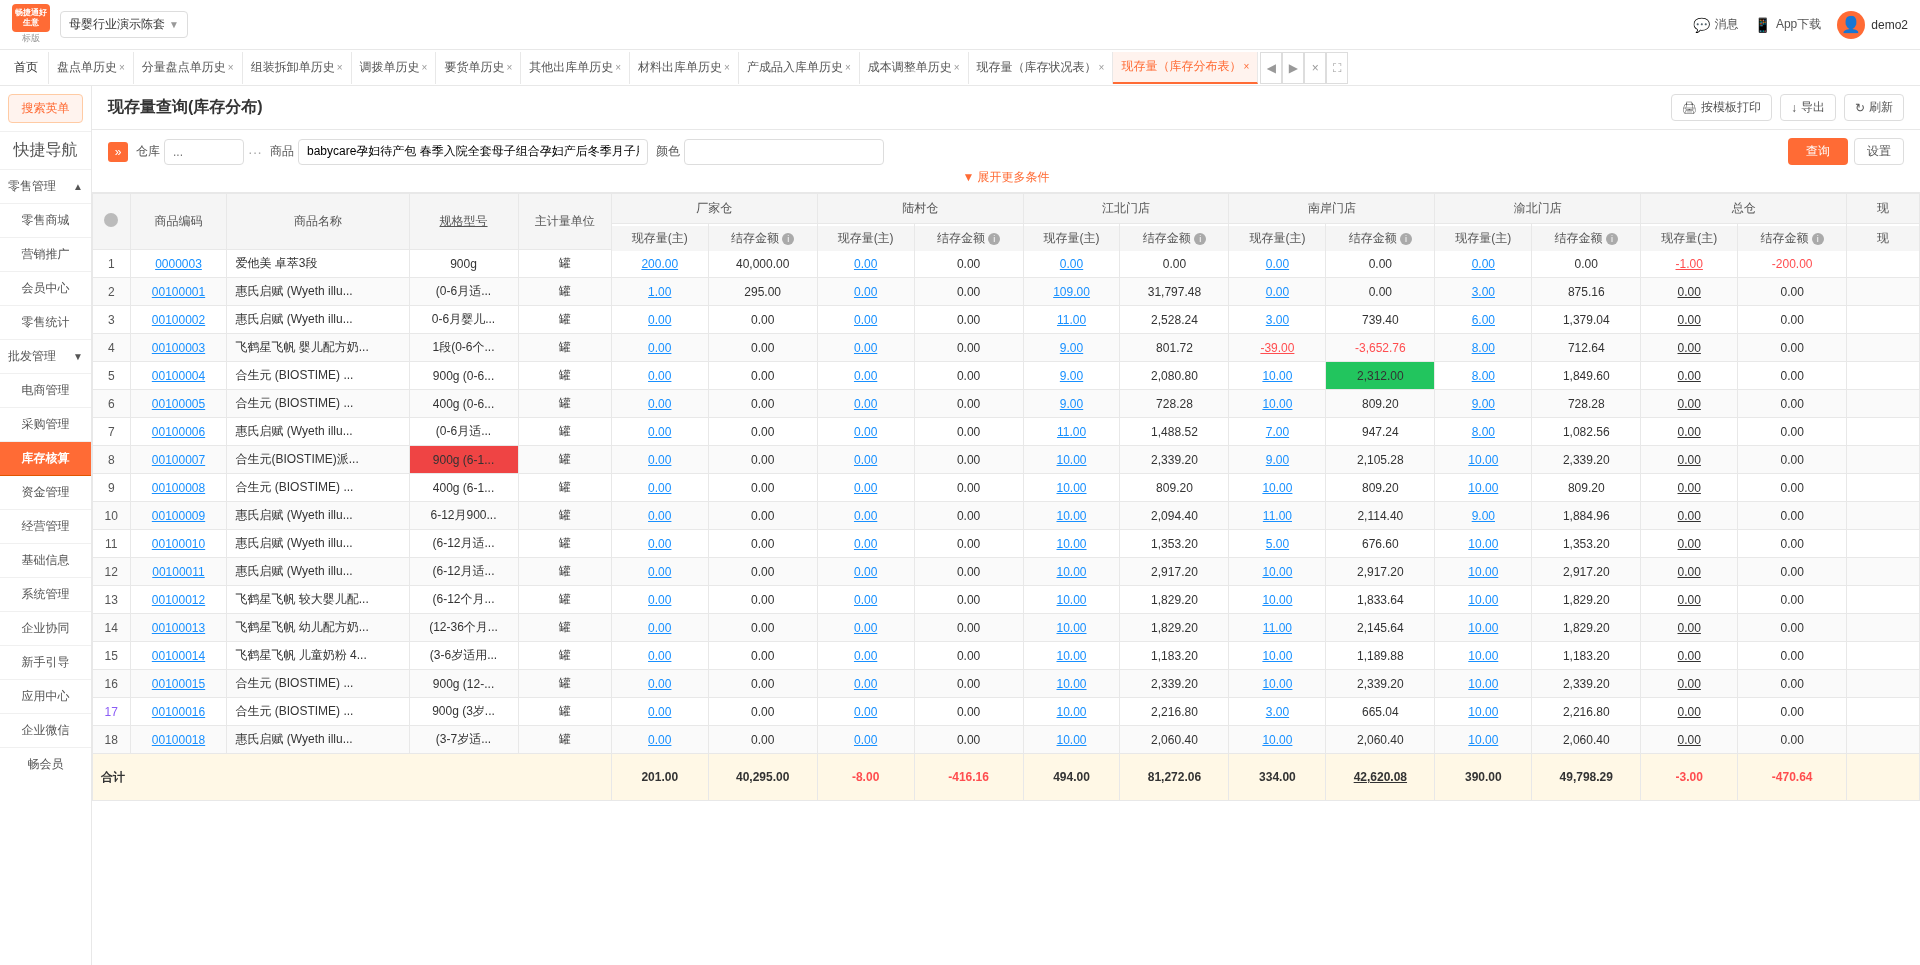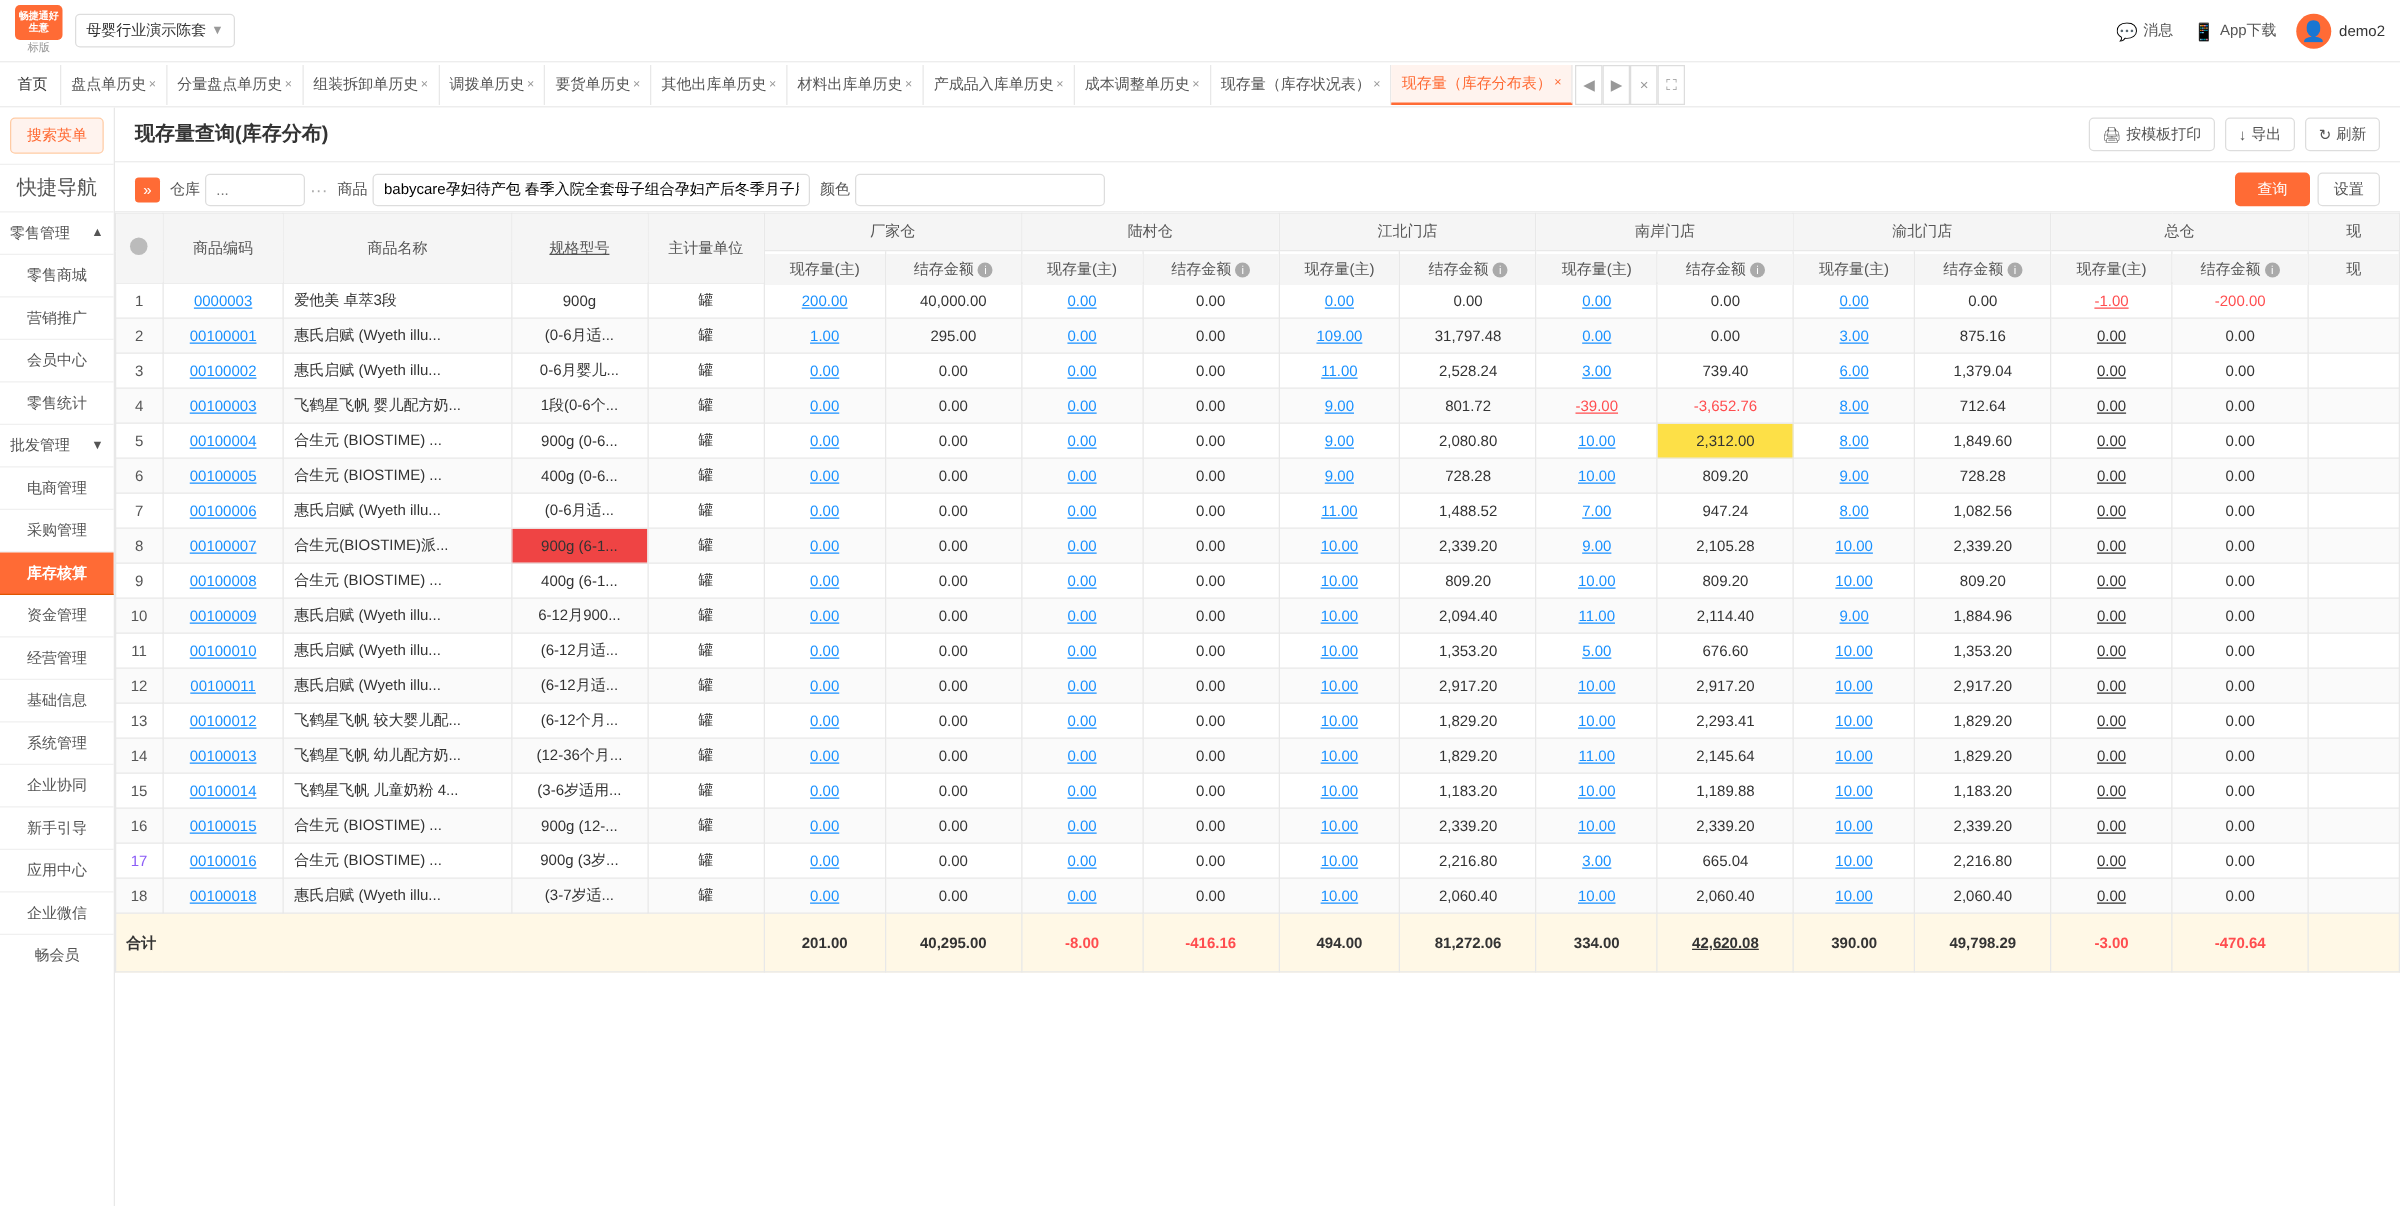--- a/index.html
+++ b/index.html
@@ -140,20 +140,26 @@
 
         <div style="display:flex; align-items:center; gap:4px; flex-shrink:0;">
           <span style="font-size:12px; color:#555; white-space:nowrap;">颜色</span>
           <input type="text" style="padding: 3px 8px; border: 1px solid rgb(221, 221, 221); border-radius: 4px; font-size: 12px; height: 26px; width: 200px;">
         </div>
 
         <div style="margin-left:auto; display:flex; gap:6px; flex-shrink:0;">
           <button style="padding:4px 18px; background:#ff6b35; color:white; border:none; border-radius:4px; font-size:12px; cursor:pointer;">查询</button>
           <button style="padding:4px 12px; background:#fff; color:#555; border:1px solid #ddd; border-radius:4px; font-size:12px; cursor:pointer;">设置</button>
         </div>
+      </div>
+      <div style="text-align:center; padding:4px 0 2px;">
+        <span style="color:#ff6b35; font-size:12px; cursor:pointer;">
+          <span>▼ </span>
+          <span>展开更多条件</span>
+        </span>
       </div>
     </div>
 
     <div style="flex:1; overflow:auto; background:#fff;">
       <table style="width:100%; border-collapse:collapse; font-size:12px; min-width:1600px;">
         <thead>
           <tr>
             <th rowspan="2" style="background:#f5f5f5; border:1px solid #e8e8e8; padding:6px 8px; text-align:center; font-weight:normal; color:#555; position:sticky; top:0; z-index:10; min-width:28px;">
               <span style="display:inline-block; width:14px; height:14px; background:#bbb; border-radius:50%; cursor:pointer;"></span>
             </th>
@@ -272,21 +278,21 @@
     <td style="background:#fff; border:1px solid #e8e8e8; padding:5px 8px; text-align:left; color:#333;">合生元 (BIOSTIME) ...</td>
     <td style="background:#fff; border:1px solid #e8e8e8; padding:5px 8px; text-align:center; color:#333;">900g (0-6...</td>
     <td style="background:#fff; border:1px solid #e8e8e8; padding:5px 8px; text-align:center; color:#333;">罐</td>
     <td style="background:#fff; border:1px solid #e8e8e8; padding:5px 8px; text-align:center; color:#1890ff; text-decoration:underline; cursor:pointer;">0.00</td>
     <td style="background:#fff; border:1px solid #e8e8e8; padding:5px 8px; text-align:center; color:#333;">0.00</td>
     <td style="background:#fff; border:1px solid #e8e8e8; padding:5px 8px; text-align:center; color:#1890ff; text-decoration:underline; cursor:pointer;">0.00</td>
     <td style="background:#fff; border:1px solid #e8e8e8; padding:5px 8px; text-align:center; color:#333;">0.00</td>
     <td style="background:#fff; border:1px solid #e8e8e8; padding:5px 8px; text-align:center; color:#1890ff; text-decoration:underline; cursor:pointer;">9.00</td>
     <td style="background:#fff; border:1px solid #e8e8e8; padding:5px 8px; text-align:center; color:#333;">2,080.80</td>
     <td style="background:#fff; border:1px solid #e8e8e8; padding:5px 8px; text-align:center; color:#1890ff; text-decoration:underline; cursor:pointer;">10.00</td>
-    <td style="background:#fde047; border:1px solid #e8e8e8; padding:5px 8px; text-align:center; color:#333;margin-top:24px;">2,312.00</td>
+    <td style="background:#22c55e; border:1px solid #e8e8e8; padding:5px 8px; text-align:center; color:#333;margin-top:24px;">2,312.00</td>
     <td style="background:#fff; border:1px solid #e8e8e8; padding:5px 8px; text-align:center; color:#1890ff; text-decoration:underline; cursor:pointer;">8.00</td>
     <td style="background:#fff; border:1px solid #e8e8e8; padding:5px 8px; text-align:center; color:#333;">1,849.60</td>
     <td style="background:#fff; border:1px solid #e8e8e8; padding:5px 8px; text-align:center; color:#333; text-decoration:underline; cursor:pointer;">0.00</td>
     <td style="background:#fff; border:1px solid #e8e8e8; padding:5px 8px; text-align:center; color:#333;">0.00</td>
     <td style="background:#fff; border:1px solid #e8e8e8; padding:5px 8px; text-align:center; color:#333;"></td>
   </tr>
             <tr style="background: rgb(250, 250, 250);">
     <td style="background:#fafafa; border:1px solid #e8e8e8; padding:5px 8px; text-align:center; color:#555;">6</td>
     <td style="background:#fafafa; border:1px solid #e8e8e8; padding:5px 8px; text-align:center; color:#1890ff; text-decoration:underline; cursor:pointer;">00100005</td>
     <td style="background:#fafafa; border:1px solid #e8e8e8; padding:5px 8px; text-align:left; color:#333;">合生元 (BIOSTIME) ...</td>
@@ -432,21 +438,21 @@
     <td style="background:#fff; border:1px solid #e8e8e8; padding:5px 8px; text-align:left; color:#333;">飞鹤星飞帆 较大婴儿配...</td>
     <td style="background:#fff; border:1px solid #e8e8e8; padding:5px 8px; text-align:center; color:#333;">(6-12个月...</td>
     <td style="background:#fff; border:1px solid #e8e8e8; padding:5px 8px; text-align:center; color:#333;">罐</td>
     <td style="background:#fff; border:1px solid #e8e8e8; padding:5px 8px; text-align:center; color:#1890ff; text-decoration:underline; cursor:pointer;">0.00</td>
     <td style="background:#fff; border:1px solid #e8e8e8; padding:5px 8px; text-align:center; color:#333;">0.00</td>
     <td style="background:#fff; border:1px solid #e8e8e8; padding:5px 8px; text-align:center; color:#1890ff; text-decoration:underline; cursor:pointer;">0.00</td>
     <td style="background:#fff; border:1px solid #e8e8e8; padding:5px 8px; text-align:center; color:#333;">0.00</td>
     <td style="background:#fff; border:1px solid #e8e8e8; padding:5px 8px; text-align:center; color:#1890ff; text-decoration:underline; cursor:pointer;">10.00</td>
     <td style="background:#fff; border:1px solid #e8e8e8; padding:5px 8px; text-align:center; color:#333;">1,829.20</td>
     <td style="background:#fff; border:1px solid #e8e8e8; padding:5px 8px; text-align:center; color:#1890ff; text-decoration:underline; cursor:pointer;">10.00</td>
-    <td style="background:#fff; border:1px solid #e8e8e8; padding:5px 8px; text-align:center; color:#333;">2,293.41</td>
+    <td style="background:#fff; border:1px solid #e8e8e8; padding:5px 8px; text-align:center; color:#333;">1,833.64</td>
     <td style="background:#fff; border:1px solid #e8e8e8; padding:5px 8px; text-align:center; color:#1890ff; text-decoration:underline; cursor:pointer;">10.00</td>
     <td style="background:#fff; border:1px solid #e8e8e8; padding:5px 8px; text-align:center; color:#333;">1,829.20</td>
     <td style="background:#fff; border:1px solid #e8e8e8; padding:5px 8px; text-align:center; color:#333; text-decoration:underline; cursor:pointer;">0.00</td>
     <td style="background:#fff; border:1px solid #e8e8e8; padding:5px 8px; text-align:center; color:#333;">0.00</td>
     <td style="background:#fff; border:1px solid #e8e8e8; padding:5px 8px; text-align:center; color:#333;"></td>
   </tr>
             <tr style="background: rgb(250, 250, 250);">
     <td style="background:#fafafa; border:1px solid #e8e8e8; padding:5px 8px; text-align:center; color:#555;">14</td>
     <td style="background:#fafafa; border:1px solid #e8e8e8; padding:5px 8px; text-align:center; color:#1890ff; text-decoration:underline; cursor:pointer;">00100013</td>
     <td style="background:#fafafa; border:1px solid #e8e8e8; padding:5px 8px; text-align:left; color:#333;">飞鹤星飞帆 幼儿配方奶...</td>

